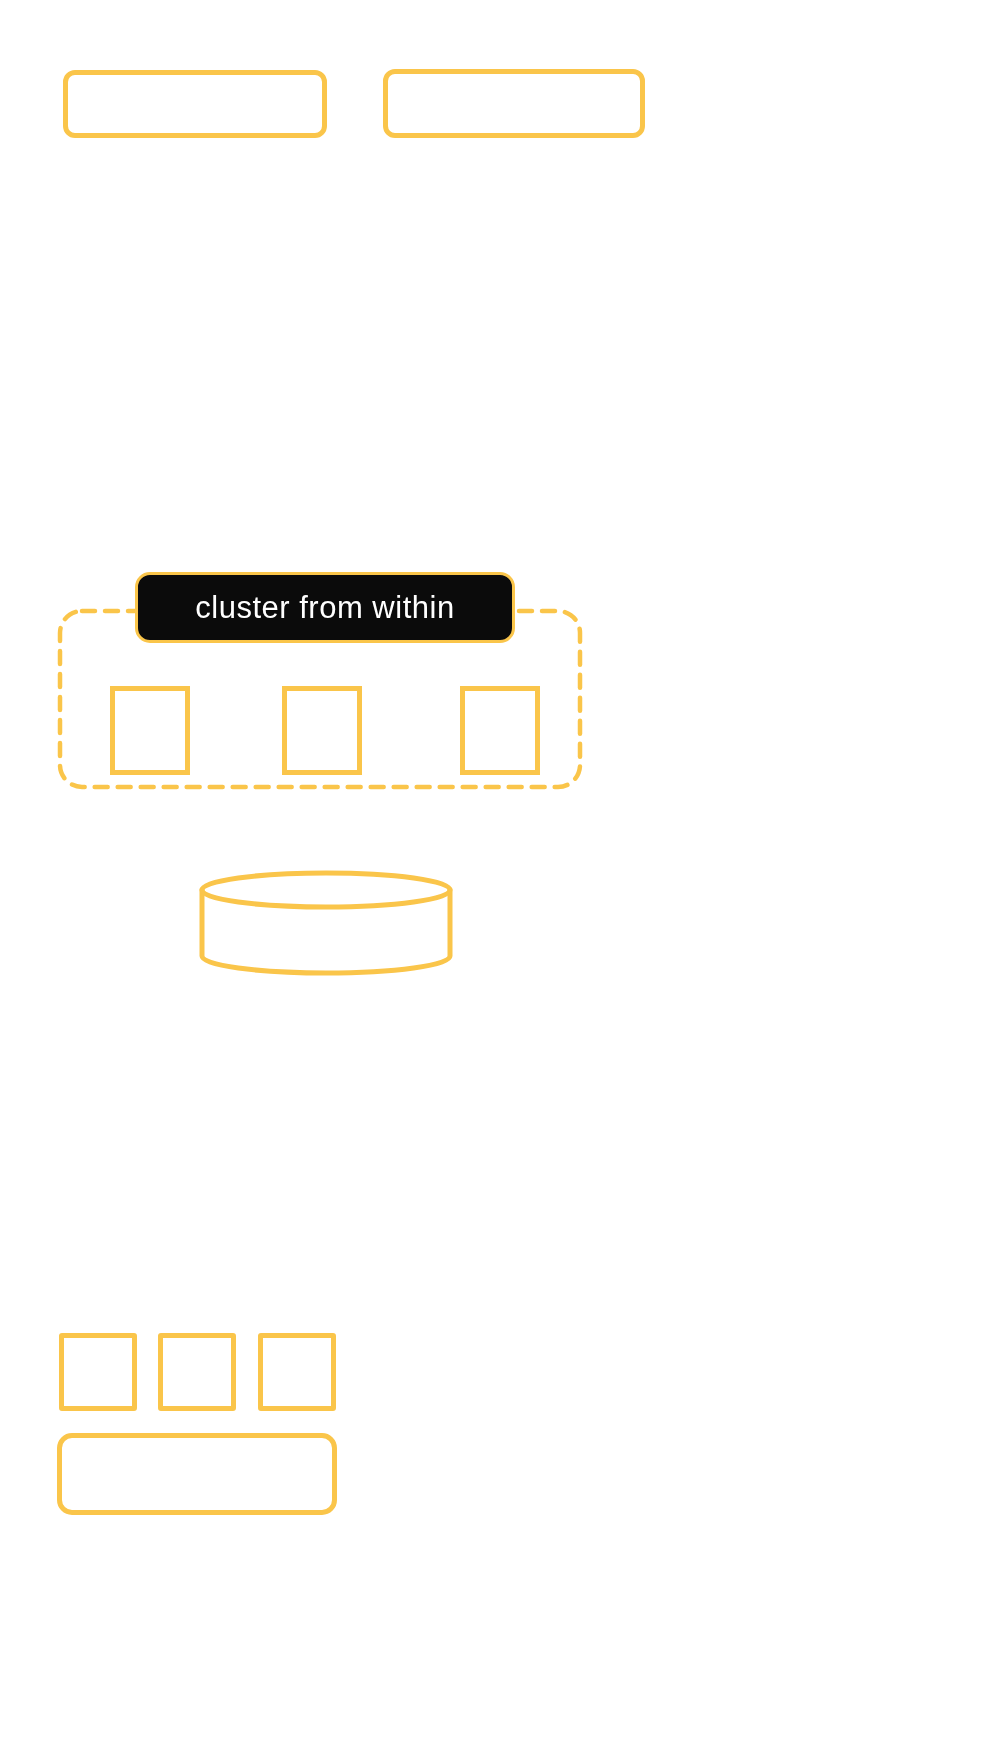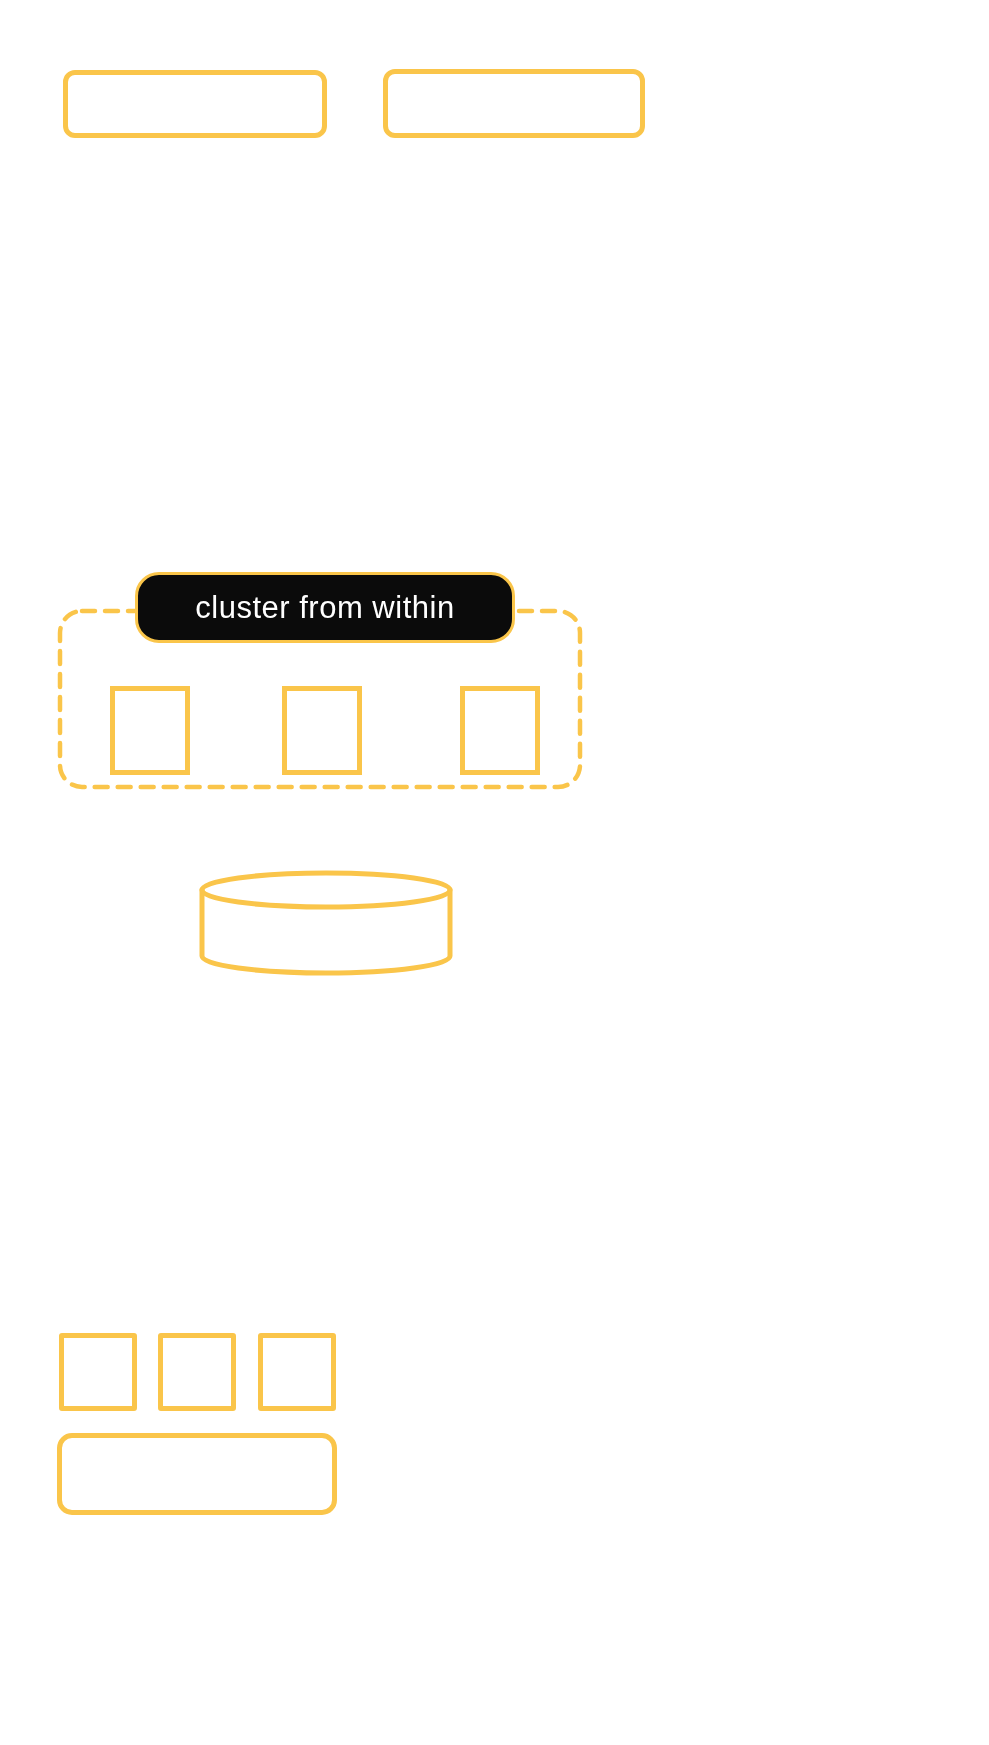--- a/index.html
+++ b/index.html
@@ -30,21 +30,21 @@
   .top-box-2 { left: 383px; top: 69px; width: 262px; height: 69px; }
 
   
   .cluster-svg { left: 56px; top: 607px; width: 528px; height: 184px; }
 
   
   .cluster-label {
     left: 135px; top: 572px; width: 380px; height: 71px;
     background: var(--label-bg);
     border: 3px solid var(--accent);
-    border-radius: 24px;
+    border-radius: 15px;
     display: flex;
     align-items: center;
     justify-content: center;
     z-index: 3;
   }
   .cluster-label span {
     color: var(--label-text);
     font-size: 31px;
     letter-spacing: 0.5px;
     white-space: nowrap;

